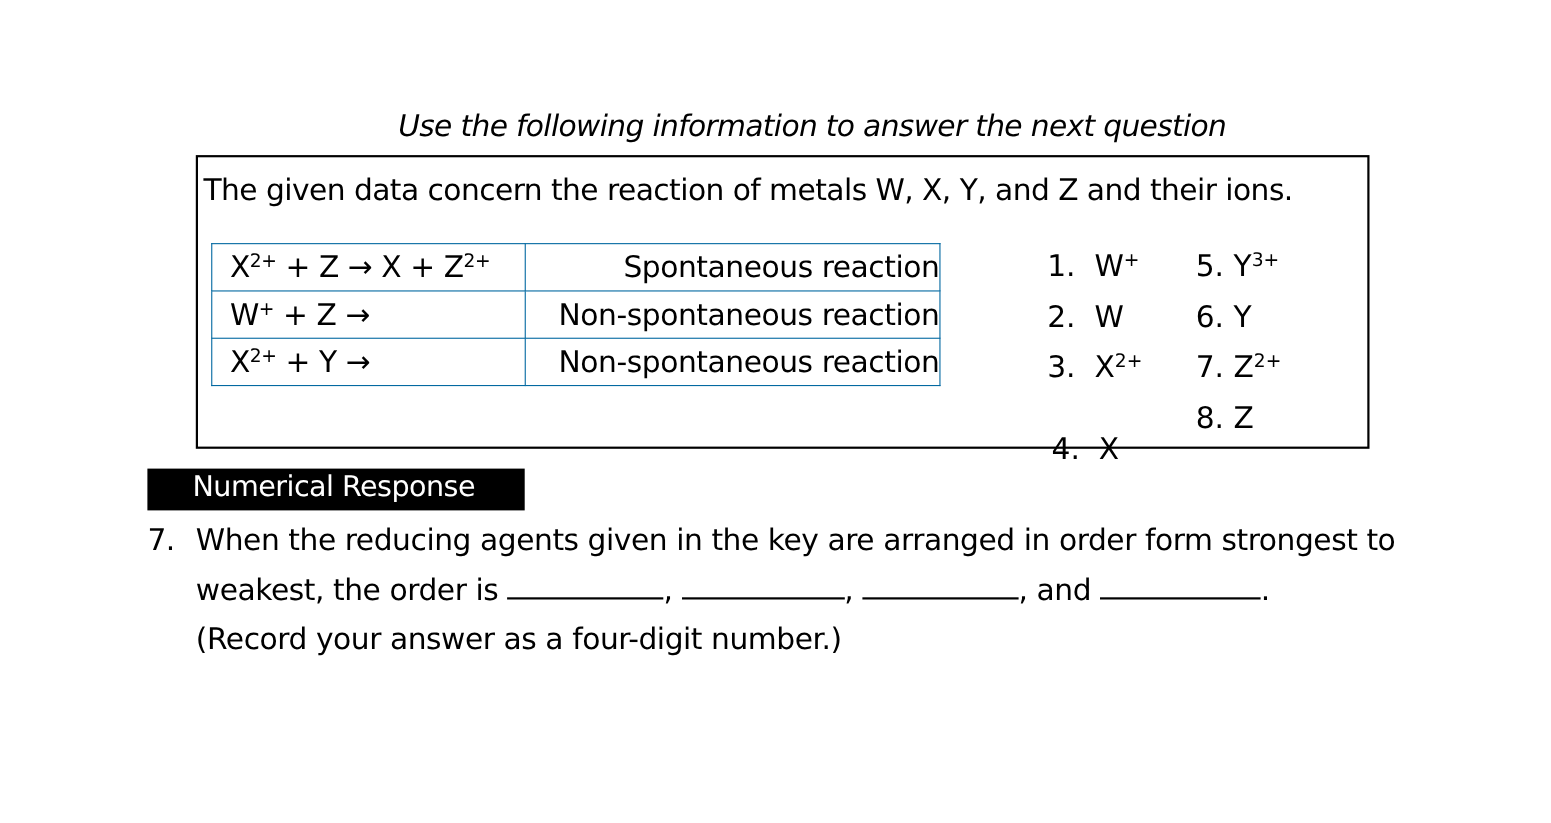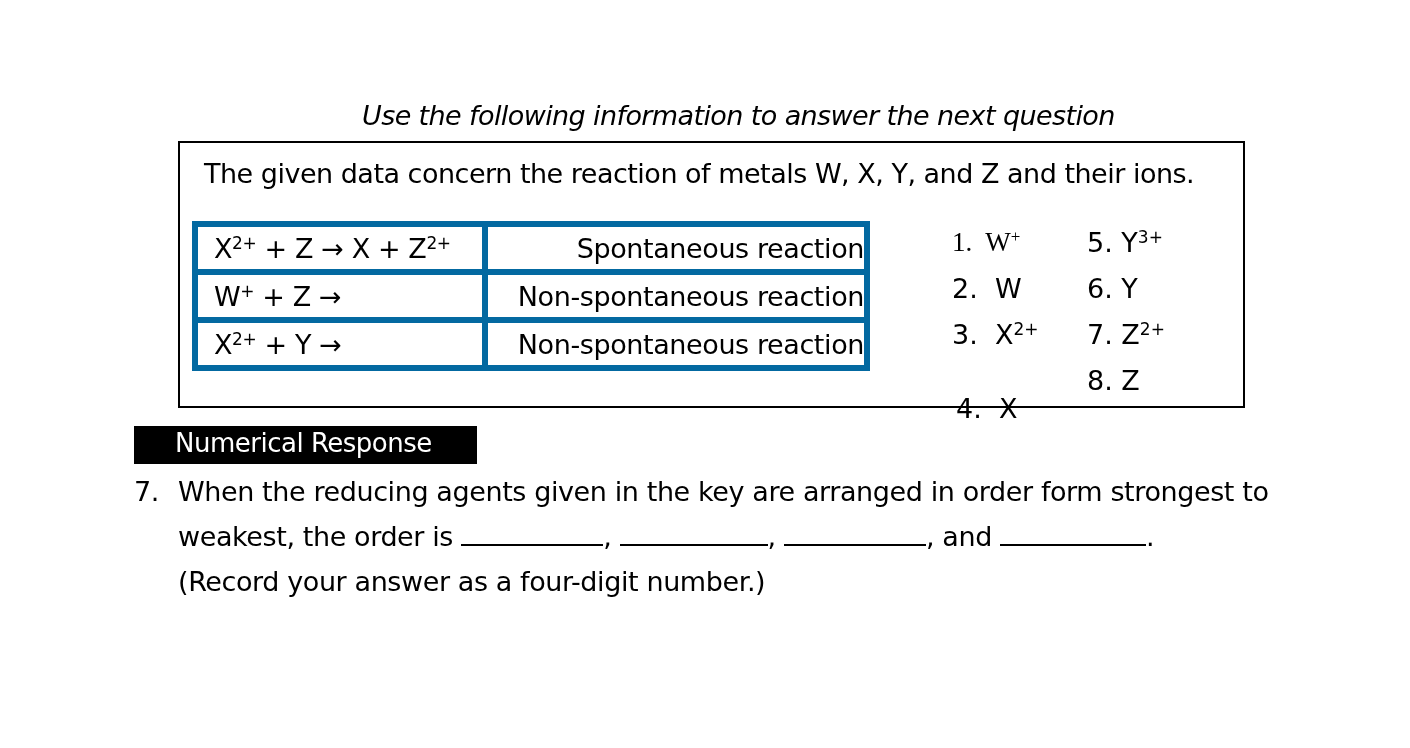--- a/index.html
+++ b/index.html
@@ -1,23 +1,23 @@
 <!DOCTYPE html>
 <html><head>
 <meta charset="utf-8">
 <style>
   html, body { margin:0; padding:0; background:#ffffff; }
   body { width:1410px; height:748px; position:relative; overflow:hidden;
          font-family:"DejaVu Sans", "Liberation Sans", sans-serif; color:#000; }
   .abs { position:absolute; }
   .intro { left:362px; top:100px; font-size:27px; font-style:italic; white-space:nowrap; letter-spacing:-0.6px; }
   .box { left:178px; top:141px; width:1063px; height:263px; border:2px solid #000; }
-  .desc { left:204px; top:158px; font-size:27px; white-space:nowrap; letter-spacing:-0.5px; }
+  .desc { left:185px; top:158px; font-size:27px; white-space:nowrap; letter-spacing:-0.5px; }
   table.rx { position:absolute; left:192px; top:221px; border-collapse:collapse; font-size:27px; }
-  table.rx td { border:6px solid #0369a1; height:42px; padding:0 0 0 16px; white-space:nowrap; letter-spacing:-0.4px; vertical-align:middle;margin-left:36px; }
+  table.rx td { border:1px solid #0369a1; height:42px; padding:0 0 0 16px; white-space:nowrap; letter-spacing:-0.4px; vertical-align:middle;margin-left:36px; }
   table.rx td.eq { width:268px; }
   table.rx td.st { width:360px;text-align:right; }
   sup { font-size:17px; vertical-align:9px; line-height:0; }
   .key { font-size:27px; white-space:nowrap; }
   .nr { left:134px; top:426px; width:343px; height:38px; background:#000; color:#fff; font-size:26px; }
   .nr span { position:absolute; left:41px; top:2px; white-space:nowrap; letter-spacing:-0.5px; }
   .q { font-size:27px; white-space:nowrap; letter-spacing:-0.4px; }
   .blank { display:inline-block; border-bottom:2px solid #000; height:20px; vertical-align:baseline; }
 </style>
 </head>
@@ -38,21 +38,21 @@
     <td class="eq"><span>W</span><sup>+</sup><span> + Z  →</span></td>
     <td class="st">Non-spontaneous reaction</td>
   </tr>
   <tr>
     <td class="eq"><span>X</span><sup>2+</sup><span> + Y  →</span></td>
     <td class="st">Non-spontaneous reaction</td>
   </tr>
 </tbody>
   </table>
 
-<div class="abs key" style="left:952px;top:227px;font-family:Liberation Serif, serif;"><span>1.</span>&nbsp; <span>W</span><sup>+</sup></div>
+<div class="abs key" style="left:952px;top:227px;"><span>1.</span>&nbsp; <span>W</span><sup>+</sup></div>
 <div class="abs key" style="left:952px;top:273px;"><span>2.</span>&nbsp; <span>W</span></div>
 <div class="abs key" style="left:952px;top:319px;"><span>3.</span>&nbsp; <span>X</span><sup>2+</sup></div>
 <div class="abs key" style="left:956px;top:365px;margin-top:28px;"><span>4.</span>&nbsp; <span>X</span></div>
 
 <div class="abs key" style="left:1087px;top:227px;"><span>5.</span> <span>Y</span><sup>3+</sup></div>
 <div class="abs key" style="left:1087px;top:273px;"><span>6.</span> <span>Y</span></div>
 <div class="abs key" style="left:1087px;top:319px;"><span>7.</span> <span>Z</span><sup>2+</sup></div>
 <div class="abs key" style="left:1087px;top:365px;"><span>8.</span> <span>Z</span></div>
 
 <div class="abs nr">

